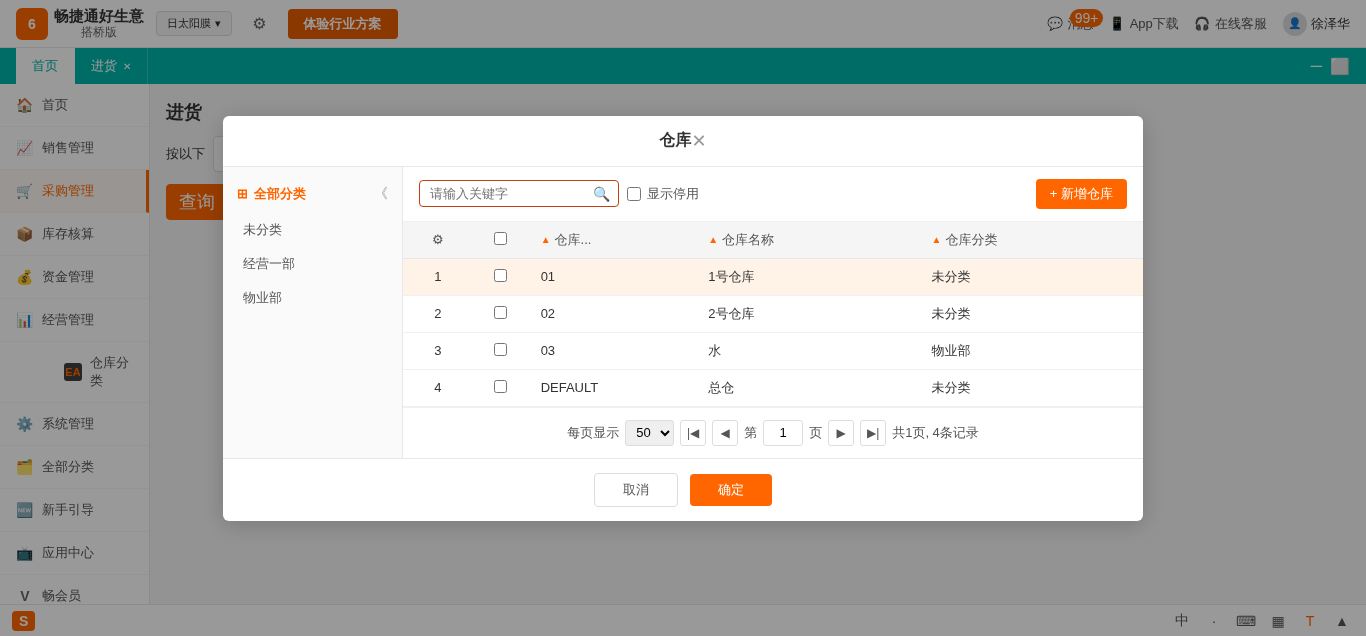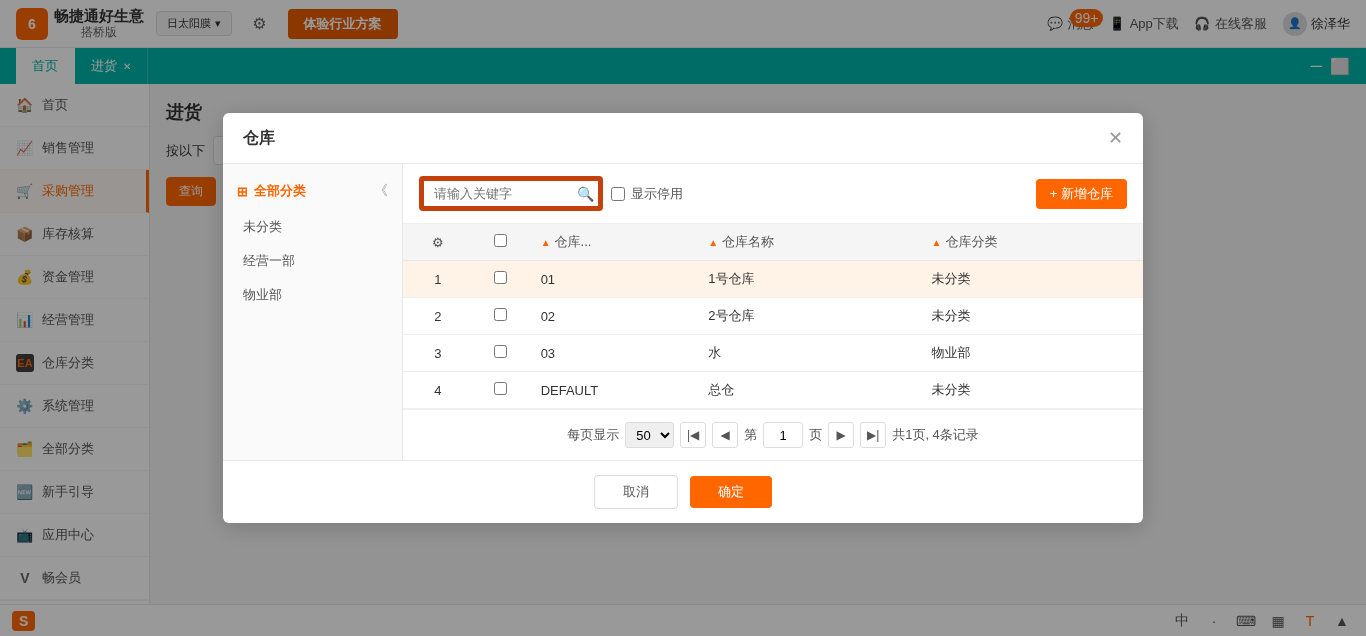--- a/index.html
+++ b/index.html
@@ -36,45 +36,45 @@
     .sidebar-item.active { background: #fff8f3; color: #f60; border-right: 3px solid #f60; }
     .sidebar-icon { width: 18px; height: 18px; display: flex; align-items: center; justify-content: center; font-size: 14px; }
 
     
     .content-area { flex: 1; background: #f5f5f5; padding: 16px; overflow: auto; }
     .page-header { display: flex; align-items: center; justify-content: space-between; margin-bottom: 12px; }
     .page-title { font-size: 18px; font-weight: bold; color: #333; }
 
     
     .toolbar { display: flex; align-items: center; gap: 8px; margin-bottom: 12px; flex-wrap: wrap; }
-    .toolbar-btn { border: 1px solid #ddd; background: #fff; border-radius: 4px; padding: 5px 12px; cursor: pointer; font-size: 12px; color: #555; display: flex; align-items: center; gap: 4px; }
+    .toolbar-btn { border: 1px solid #ddd; background: #fff; border-radius: 4px; padding: 5px 12px; cursor: pointer; font-size: 18px; color: #555; display: flex; align-items: center; gap: 4px; }
     .toolbar-btn.orange { background: #f60; color: #fff; border-color: #f60; }
     .toolbar-row { display: flex; align-items: center; gap: 8px; }
 
     
     .modal-overlay { position: fixed; top: 0; left: 0; width: 100%; height: 100%; background: rgba(0,0,0,0.4); z-index: 100; display: flex; align-items: center; justify-content: center; }
     .modal { background: #fff; border-radius: 6px; width: 920px; max-height: 580px; display: flex; flex-direction: column; box-shadow: 0 4px 24px rgba(0,0,0,0.18); }
-    .modal-header { display: flex; align-items: center; justify-content: space-between; padding: 14px 20px; border-bottom: 1px solid #e8e8e8; }
+    .modal-header { display: flex; align-items: center; justify-content: center; padding: 14px 20px; border-bottom: 1px solid #e8e8e8; }
     .modal-title { font-size: 16px; font-weight: bold; color: #333; }
     .modal-close { cursor: pointer; font-size: 18px; color: #999; }
     .modal-body { display: flex; flex: 1; overflow: hidden; }
 
     
     .modal-sidebar { width: 180px; background: #fafafa; border-right: 1px solid #e8e8e8; padding: 12px 0; flex-shrink: 0; }
     .modal-sidebar-header { display: flex; align-items: center; justify-content: space-between; padding: 6px 14px 10px 14px; }
     .modal-sidebar-title { color: #f60; font-size: 13px; font-weight: bold; display: flex; align-items: center; gap: 6px; }
     .modal-sidebar-collapse { cursor: pointer; color: #999; font-size: 14px; }
     .modal-sidebar-item { padding: 8px 20px; cursor: pointer; font-size: 13px; color: #555; }
 
     
     .modal-content { flex: 1; display: flex; flex-direction: column; overflow: hidden; }
     .modal-toolbar { display: flex; align-items: center; justify-content: space-between; padding: 12px 16px; border-bottom: 1px solid #f0f0f0; }
     .modal-search { display: flex; align-items: center; gap: 8px; }
     .search-input-wrap { position: relative; display: flex; align-items: center; }
-    .search-input { border: 5px solid #c2410c; border-radius: 4px; padding: 5px 32px 5px 10px; font-size: 13px; width: 184px; outline: none; }
+    .search-input { border: 1px solid #c2410c; border-radius: 4px; padding: 5px 32px 5px 10px; font-size: 13px; width: 200px; outline: none; }
     .search-icon { position: absolute; right: 8px; color: #999; font-size: 14px; }
     .show-disabled { display: flex; align-items: center; gap: 6px; font-size: 13px; color: #555; }
     .checkbox { width: 14px; height: 14px; border: 1px solid #ddd; border-radius: 2px; }
     .add-btn { background: #f60; color: #fff; border: none; border-radius: 4px; padding: 6px 14px; cursor: pointer; font-size: 13px; display: flex; align-items: center; gap: 4px; }
 
     
     .modal-table-wrap { flex: 1; overflow: auto; }
     table { width: 100%; border-collapse: collapse; }
     th { background: #f5f5f5; padding: 9px 12px; text-align: left; font-size: 13px; color: #555; border-bottom: 1px solid #e8e8e8; font-weight: normal; }
     td { padding: 9px 12px; font-size: 13px; color: #333; border-bottom: 1px solid #f0f0f0; }
@@ -178,21 +178,21 @@
     </div>
     <div class="sidebar-item">
       <span class="sidebar-icon">💰</span>
       <span>资金管理</span>
     </div>
     <div class="sidebar-item">
       <span class="sidebar-icon">📊</span>
       <span>经营管理</span>
     </div>
     <div class="sidebar-item">
-      <span class="sidebar-icon" style="font-size:11px; font-weight:bold; color:#f60; background:#404040; border-radius:3px; padding:1px 3px;">EA</span>
+      <span class="sidebar-icon" style="font-size:11px; font-weight:bold; color:#f60; background:#404040; border-radius:3px; padding:1px 3px;margin-left:48px;">EA</span>
       <span>仓库分类</span>
     </div>
     <div class="sidebar-item">
       <span class="sidebar-icon">⚙️</span>
       <span>系统管理</span>
     </div>
     <div class="sidebar-item">
       <span class="sidebar-icon">🗂️</span>
       <span>全部分类</span>
     </div>

